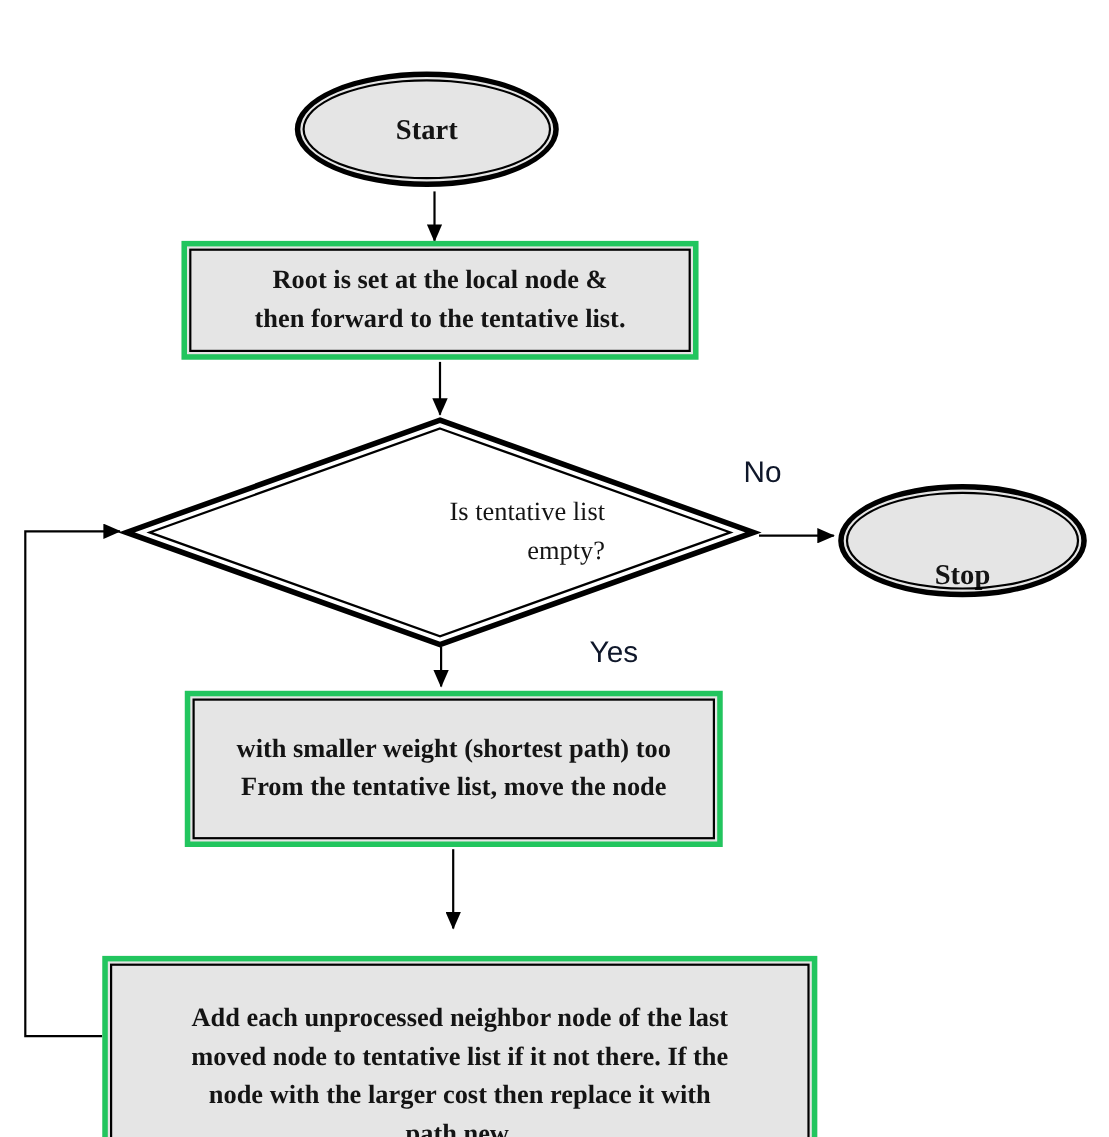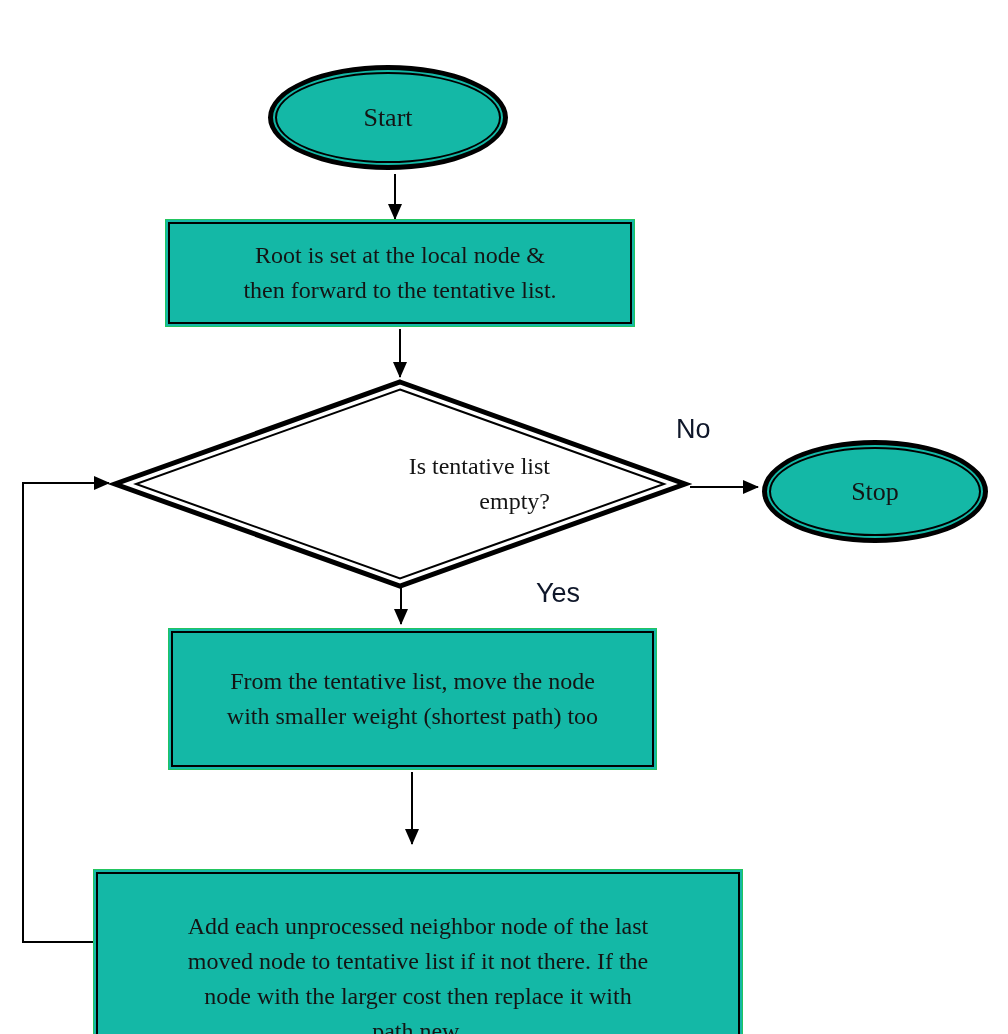--- a/index.html
+++ b/index.html
@@ -21,39 +21,40 @@
     left: 0;
     top: 0;
   }
   .node {
     position: absolute;
     box-sizing: border-box;
     display: flex;
     align-items: center;
     justify-content: center;
     text-align: center;
-    background: #14b8a6;
+    background: #e5e5e5;
+    font-weight: bold;
   }
   
   .terminator {
     border: 5px solid #000;
     border-radius: 50%;
     font-size: 26px;
   }
   .terminator::before {
     content: "";
     position: absolute;
     inset: 2px;
     border: 2px solid #000;
     border-radius: 50%;
     pointer-events: none;
   }
   
   .process {
-    border: 1px solid #22c55e;
+    border: 5px solid #22c55e;
     flex-direction: column;
     font-size: 24px;
     line-height: 35px;
   }
   .process::before {
     content: "";
     position: absolute;
     inset: 2px;
     border: 2px solid #000;
     pointer-events: none;
@@ -107,29 +108,29 @@
     <span class="line">then forward to the tentative list.</span>
   </div>
 
   <div class="decision-text" style="left:250px; top:449px; width:300px;">
     <span class="line">Is tentative list</span>
     <span class="line">empty?</span>
   </div>
 
   <div class="edge-label" style="left:676px; top:414px;">No</div>
 
-  <div class="node terminator" style="left:762px; top:440px; width:226px; height:103px;">
+  <div class="node terminator" style="left:762px; top:440px; width:226px; height:103px;align-items:flex-end;">
     <span>Stop</span>
   </div>
 
   <div class="edge-label" style="left:488px; top:578px;margin-left:48px;">Yes</div>
 
   <div class="node process" style="left:168px; top:628px; width:489px; height:142px;">
+    <span class="line">with smaller weight (shortest path) too</span>
     <span class="line">From the tentative list, move the node</span>
-    <span class="line">with smaller weight (shortest path) too</span>
   </div>
 
   <div class="node process" style="left:93px; top:850px; width:650px; height:220px;margin-top:19px;">
     <span class="line">Add each unprocessed neighbor node of the last</span>
     <span class="line">moved node to tentative list if it not there. If the</span>
     <span class="line">node with the larger cost then replace it with</span>
     <span class="line">path new.</span>
   </div>
 
 </div>

